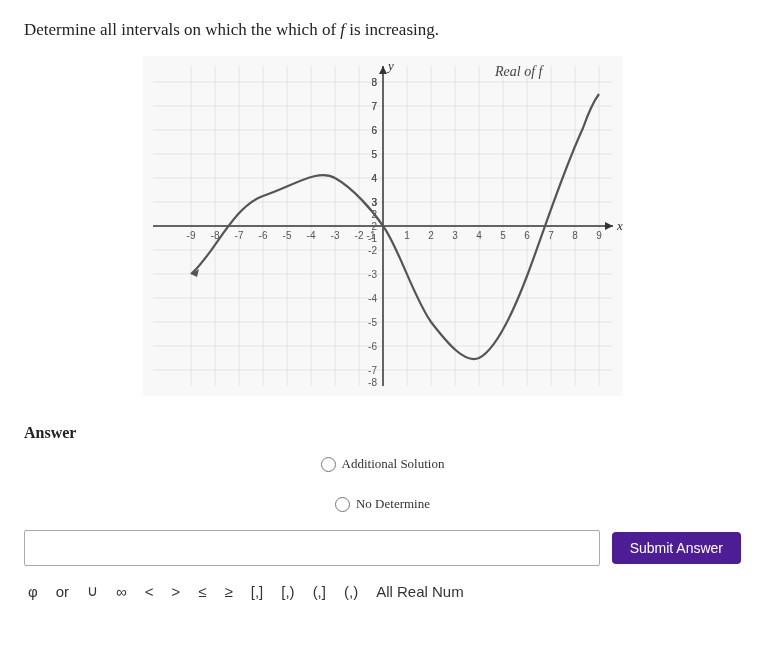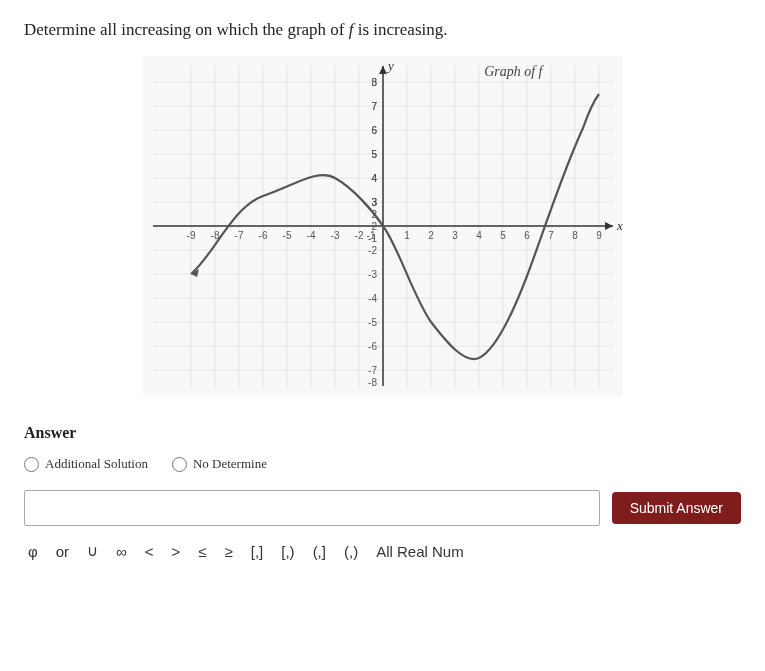--- a/index.html
+++ b/index.html
@@ -45,20 +45,21 @@
       font-size: 16px;
       font-weight: bold;
       margin-bottom: 14px;
     }
 
     .radio-group {
       display: flex;
       align-items: center;
       gap: 24px;
       margin-bottom: 18px;
+      flex-direction: column;
     }
 
     .radio-item {
       display: flex;
       align-items: center;
       gap: 6px;
       font-size: 13px;
       color: #333;
       cursor: pointer;
     }
@@ -80,21 +81,21 @@
       flex: 1;
       height: 36px;
       border: 1.5px solid #aaa;
       border-radius: 2px;
       padding: 0 8px;
       font-size: 15px;
       outline: none;
     }
 
     .submit-btn {
-      background: #7f1d1d;
+      background: #4c1d95;
       color: #fff;
       border: none;
       border-radius: 4px;
       padding: 8px 18px;
       font-size: 14px;
       cursor: pointer;
       white-space: nowrap;
     }
 
     .symbol-bar {
@@ -118,26 +119,26 @@
     
     .graph-svg-wrapper {
       position: relative;
       display: inline-block;
     }
   </style>
 </head>
 <body>
 
 <p class="question-text">
-  <span class="normal">Determine all increasing on which the graph of </span><em>f</em><span class="normal"> is increasing.</span>
+  <span class="normal">Determine all intervals on which the which of </span><em>f</em><span class="normal"> is increasing.</span>
 </p>
 
 <div class="graph-container">
   <div class="graph-svg-wrapper">
-    <span class="graph-label">Graph of f</span>
+    <span class="graph-label">Real of f</span>
     <svg width="480" height="340">
 
       <rect x="0" y="0" width="480" height="340" fill="#f8f8f8"></rect>
 
       <g stroke="#ddd" stroke-width="0.7">
 
         <line x1="48" y1="10" x2="48" y2="330"></line>
         <line x1="72" y1="10" x2="72" y2="330"></line>
         <line x1="96" y1="10" x2="96" y2="330"></line>
         <line x1="120" y1="10" x2="120" y2="330"></line>

